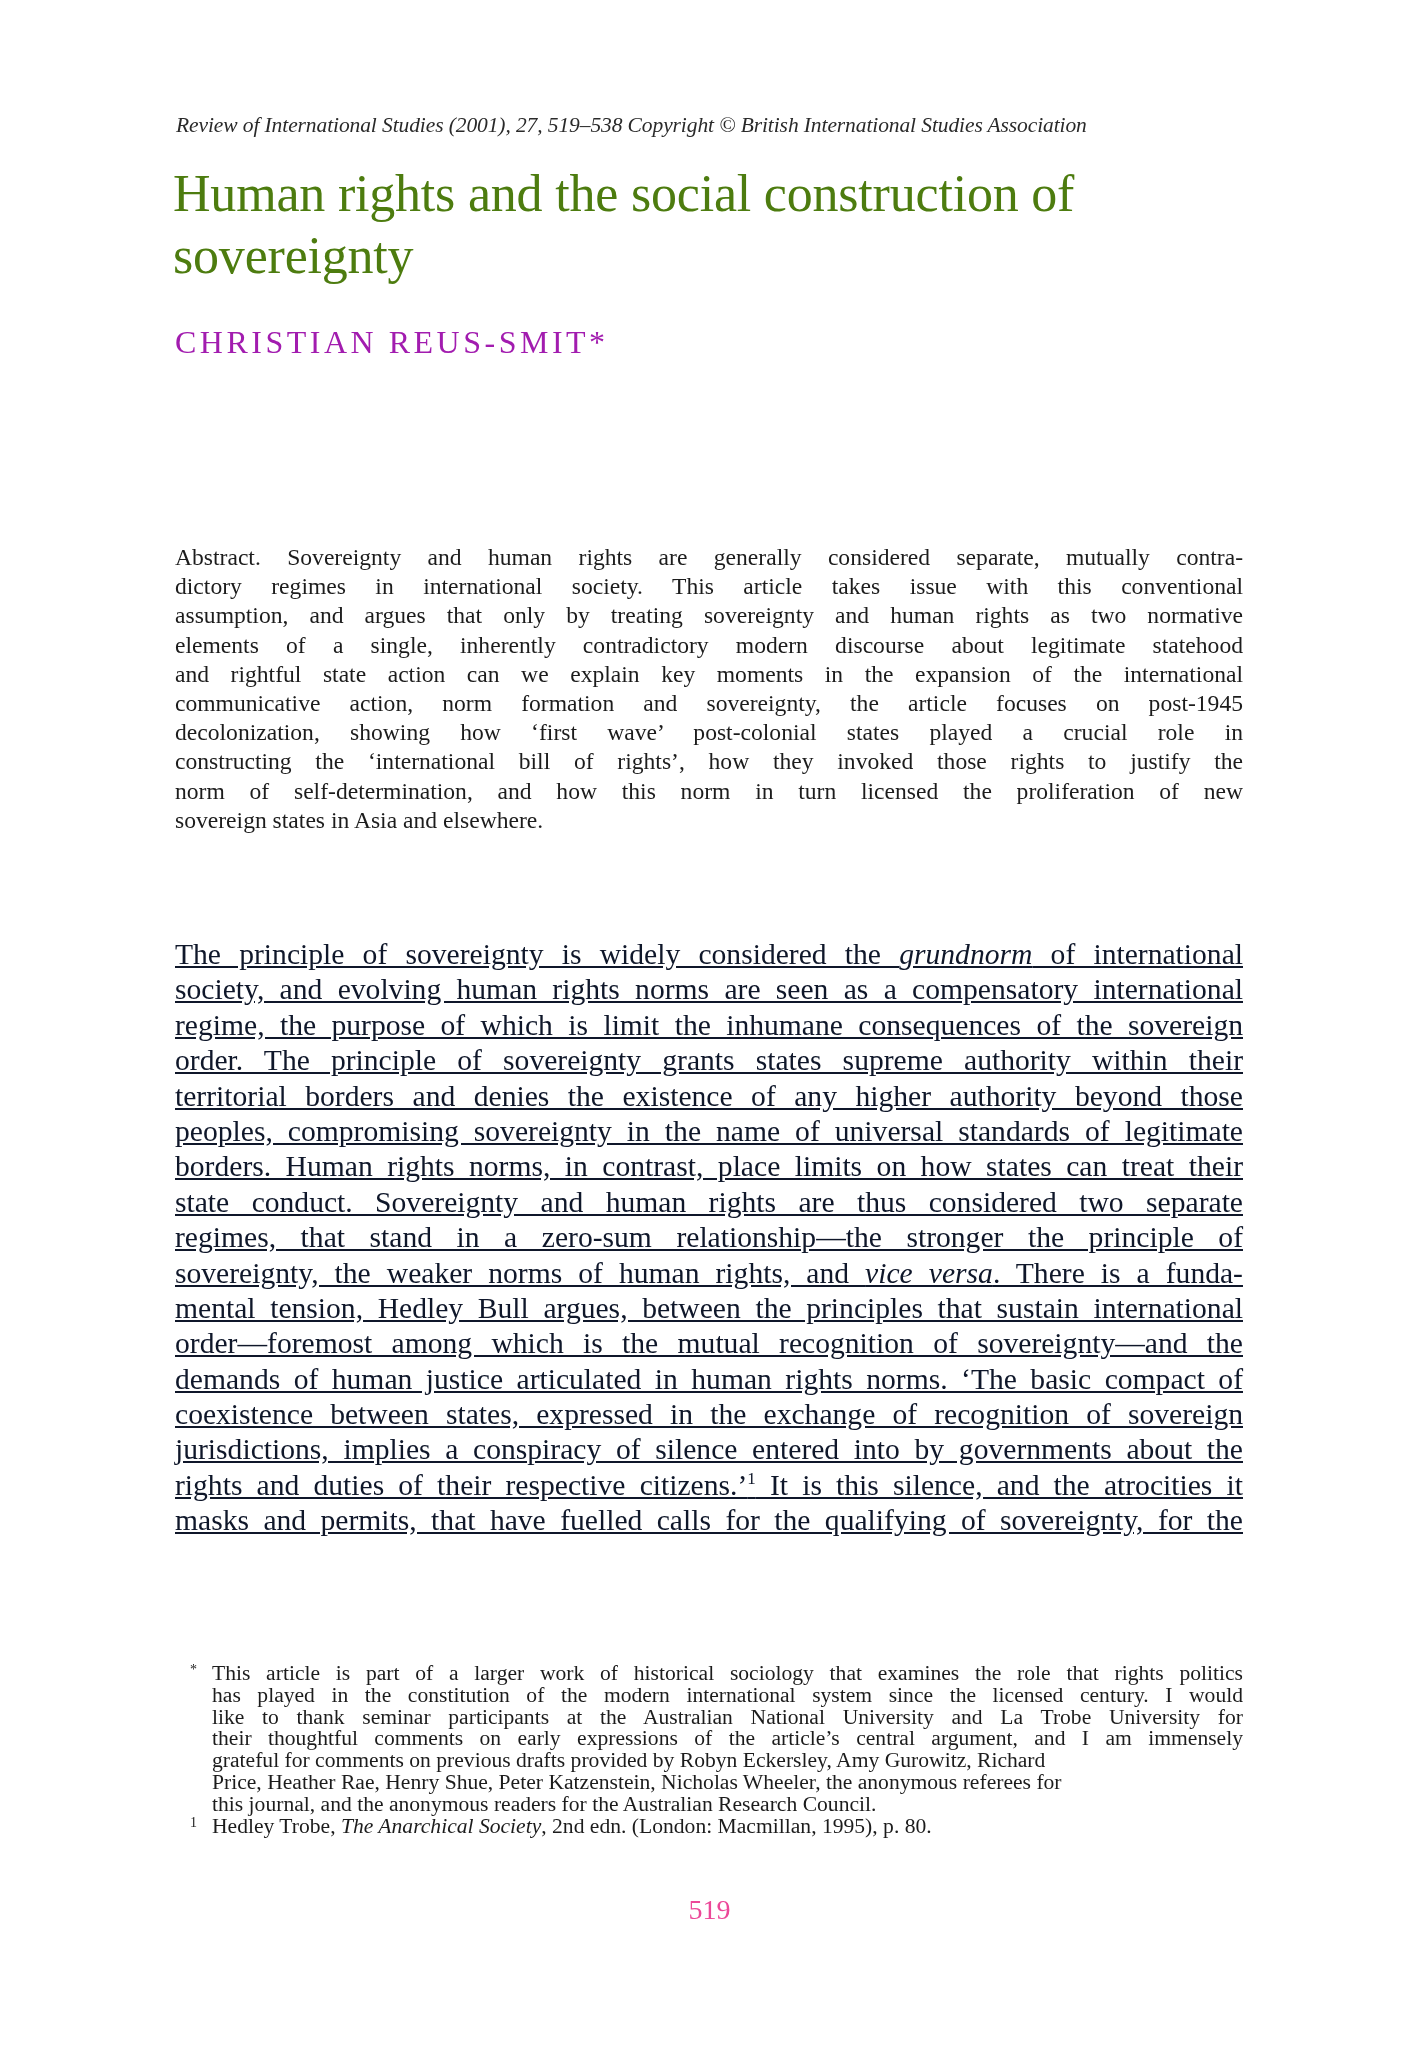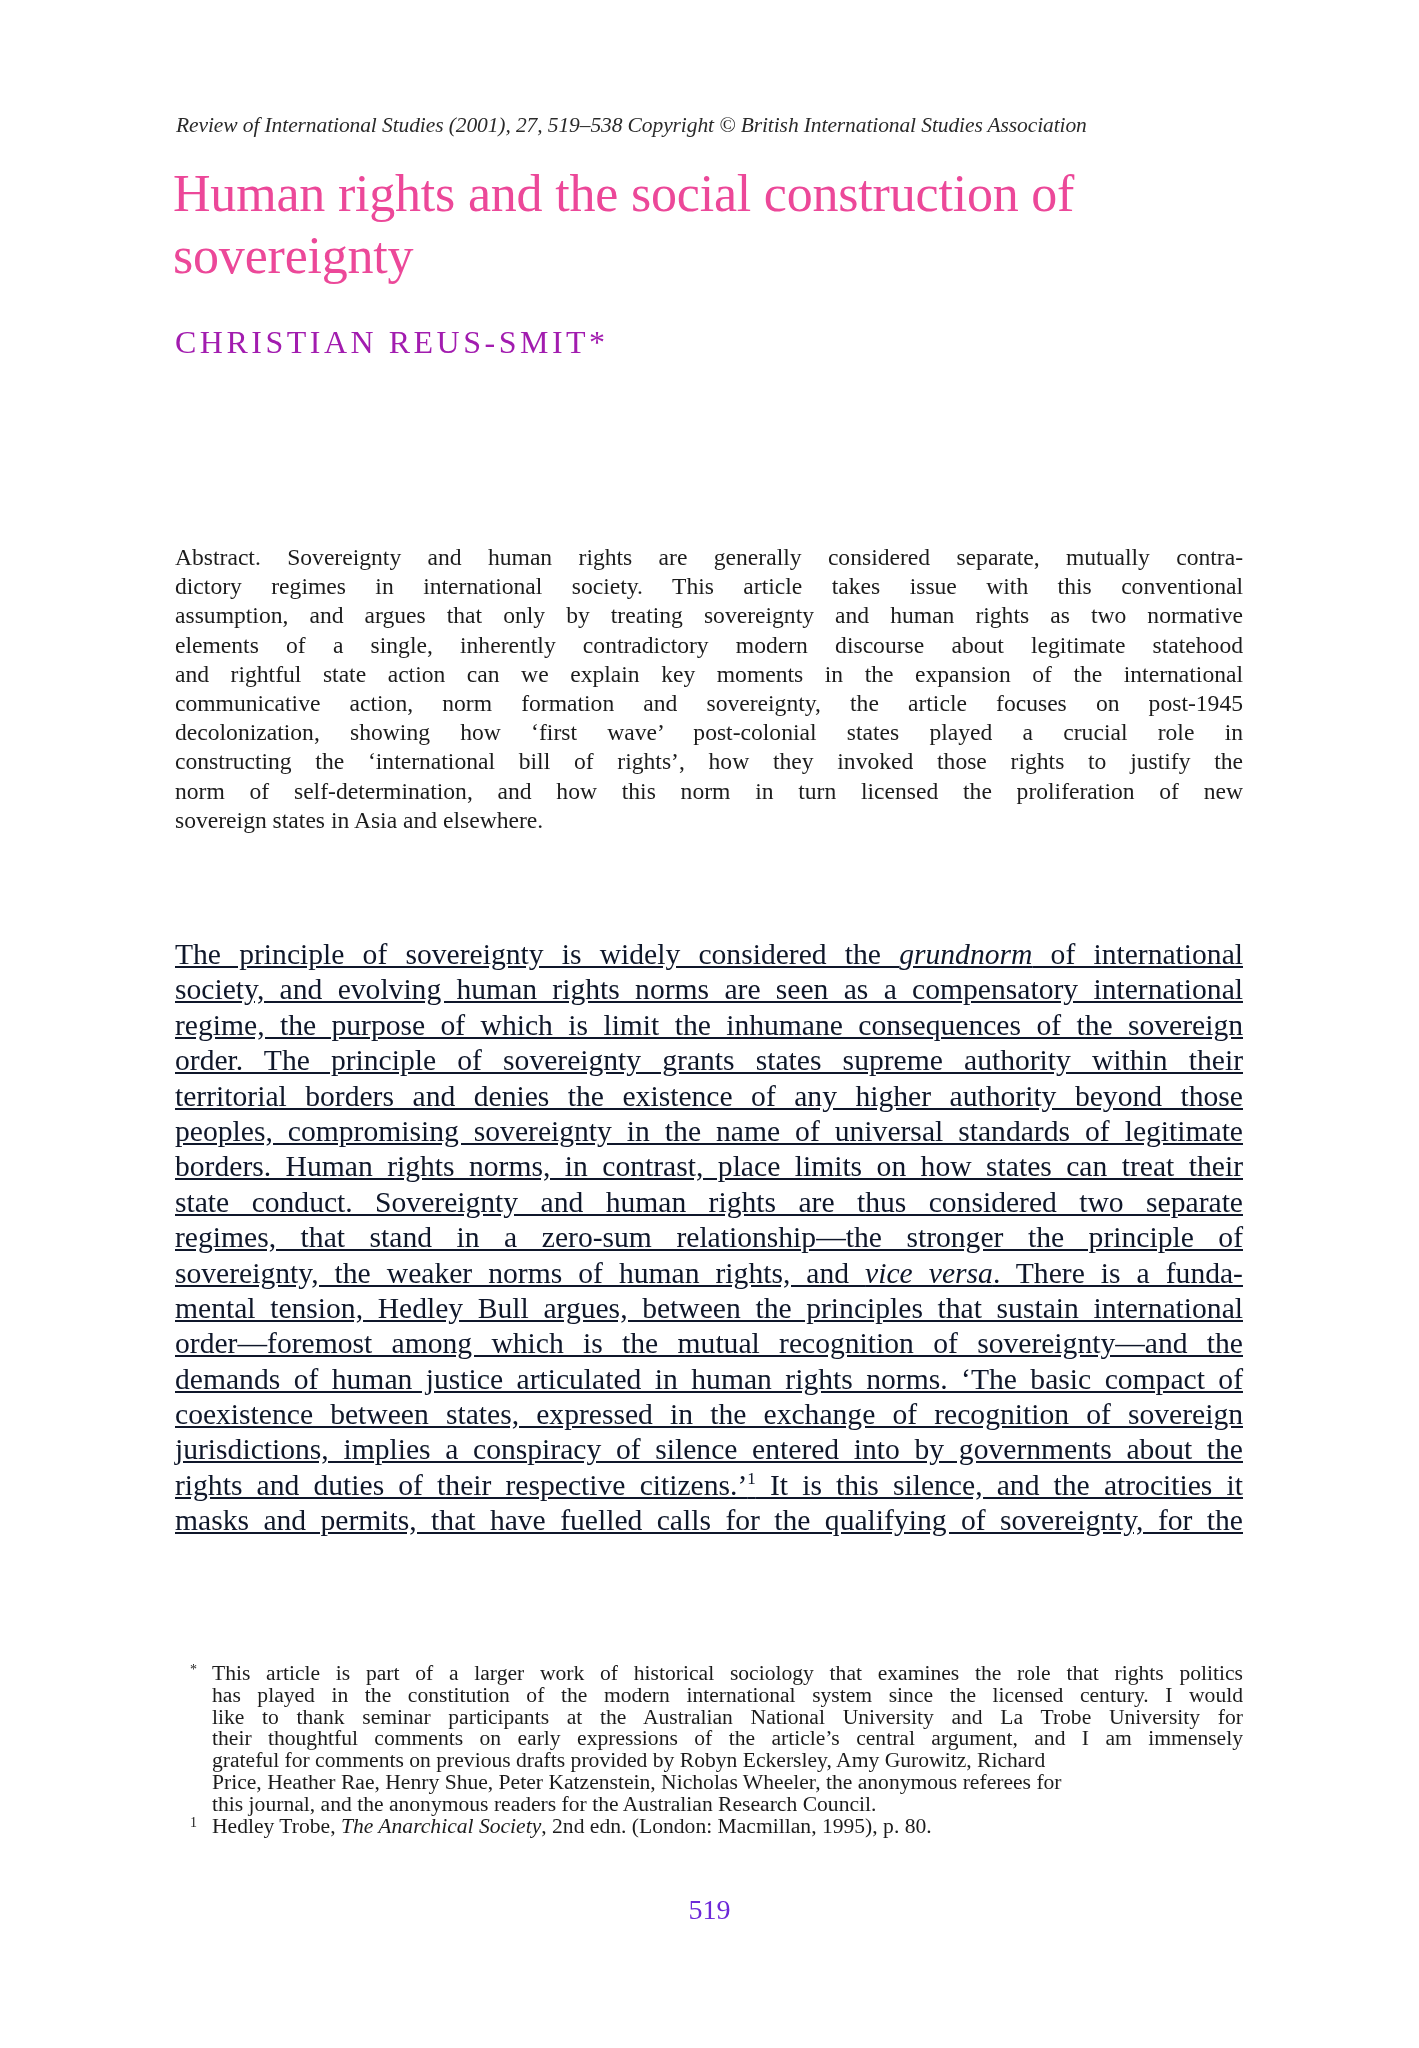--- a/index.html
+++ b/index.html
@@ -3,39 +3,39 @@
 <meta charset="utf-8">
 <style>
   html, body { margin: 0; padding: 0; background: #ffffff; }
   body { width: 1419px; height: 2048px; position: relative; overflow: hidden;
          font-family: "Liberation Serif", "DejaVu Serif", serif; color: #1a1a1a; }
   .page { position: absolute; left: 0; top: 0; width: 1419px; height: 1863px; }
   .running-head { position: absolute; left: 176px; top: 113px; width: 1067px;
          font-style: italic; font-size: 21.5px; color: #2a2a2a; white-space: nowrap;
          letter-spacing: -0.1px; }
   .title { position: absolute; left: 173px; top: 163px; width: 1080px;
-         font-size: 52px; line-height: 62px; font-weight: normal; margin: 0; color: #ec4899;
+         font-size: 52px; line-height: 62px; font-weight: normal; margin: 0; color: #4d7c0f;
          letter-spacing: -0.2px; }
   .author { position: absolute; left: 175px; top: 324px; font-size: 32px; letter-spacing: 3.5px;
          color: #a21caf; white-space: nowrap; font-family: Liberation Serif, serif; }
   .abstract { position: absolute; left: 175px; top: 543px; width: 1068px;
          font-size: 23.6px; line-height: 29.2px; color: #1c1c1c; }
   .body-text { position: absolute; left: 175px; top: 937px; width: 1068px;
          font-size: 29.6px; line-height: 35.4px; color: #0f172a; text-decoration: underline; }
   .line { display: block; text-align: justify; text-align-last: justify; white-space: nowrap; height: inherit; }
   .line.last { text-align-last: left; }
   .abstract .line { height: 29.2px; }
   .body-text .line { height: 35.4px; }
   .footnotes { position: absolute; left: 190px; top: 1663px; width: 1053px;
          font-size: 21.6px; line-height: 21.8px; color: #1c1c1c; }
   .fn { position: relative; padding-left: 22px; }
   .fn .line { height: 21.8px; }
   .fn-mark { position: absolute; left: 0; top: -4px; font-size: 14px; }
   .page-number { position: absolute; left: 0; width: 1419px; top: 1894px; text-align: center;
-         font-size: 28px; color: #6d28d9; }
+         font-size: 28px; color: #ec4899; }
   sup.fnref { font-size: 17px; vertical-align: 11px; line-height: 0; }
   em { font-style: italic; }
 </style>
 </head>
 <body>
 
 <div class="page">
 
   <div class="running-head">Review of International Studies (2001), 27, 519–538  Copyright © British International Studies Association</div>
 

